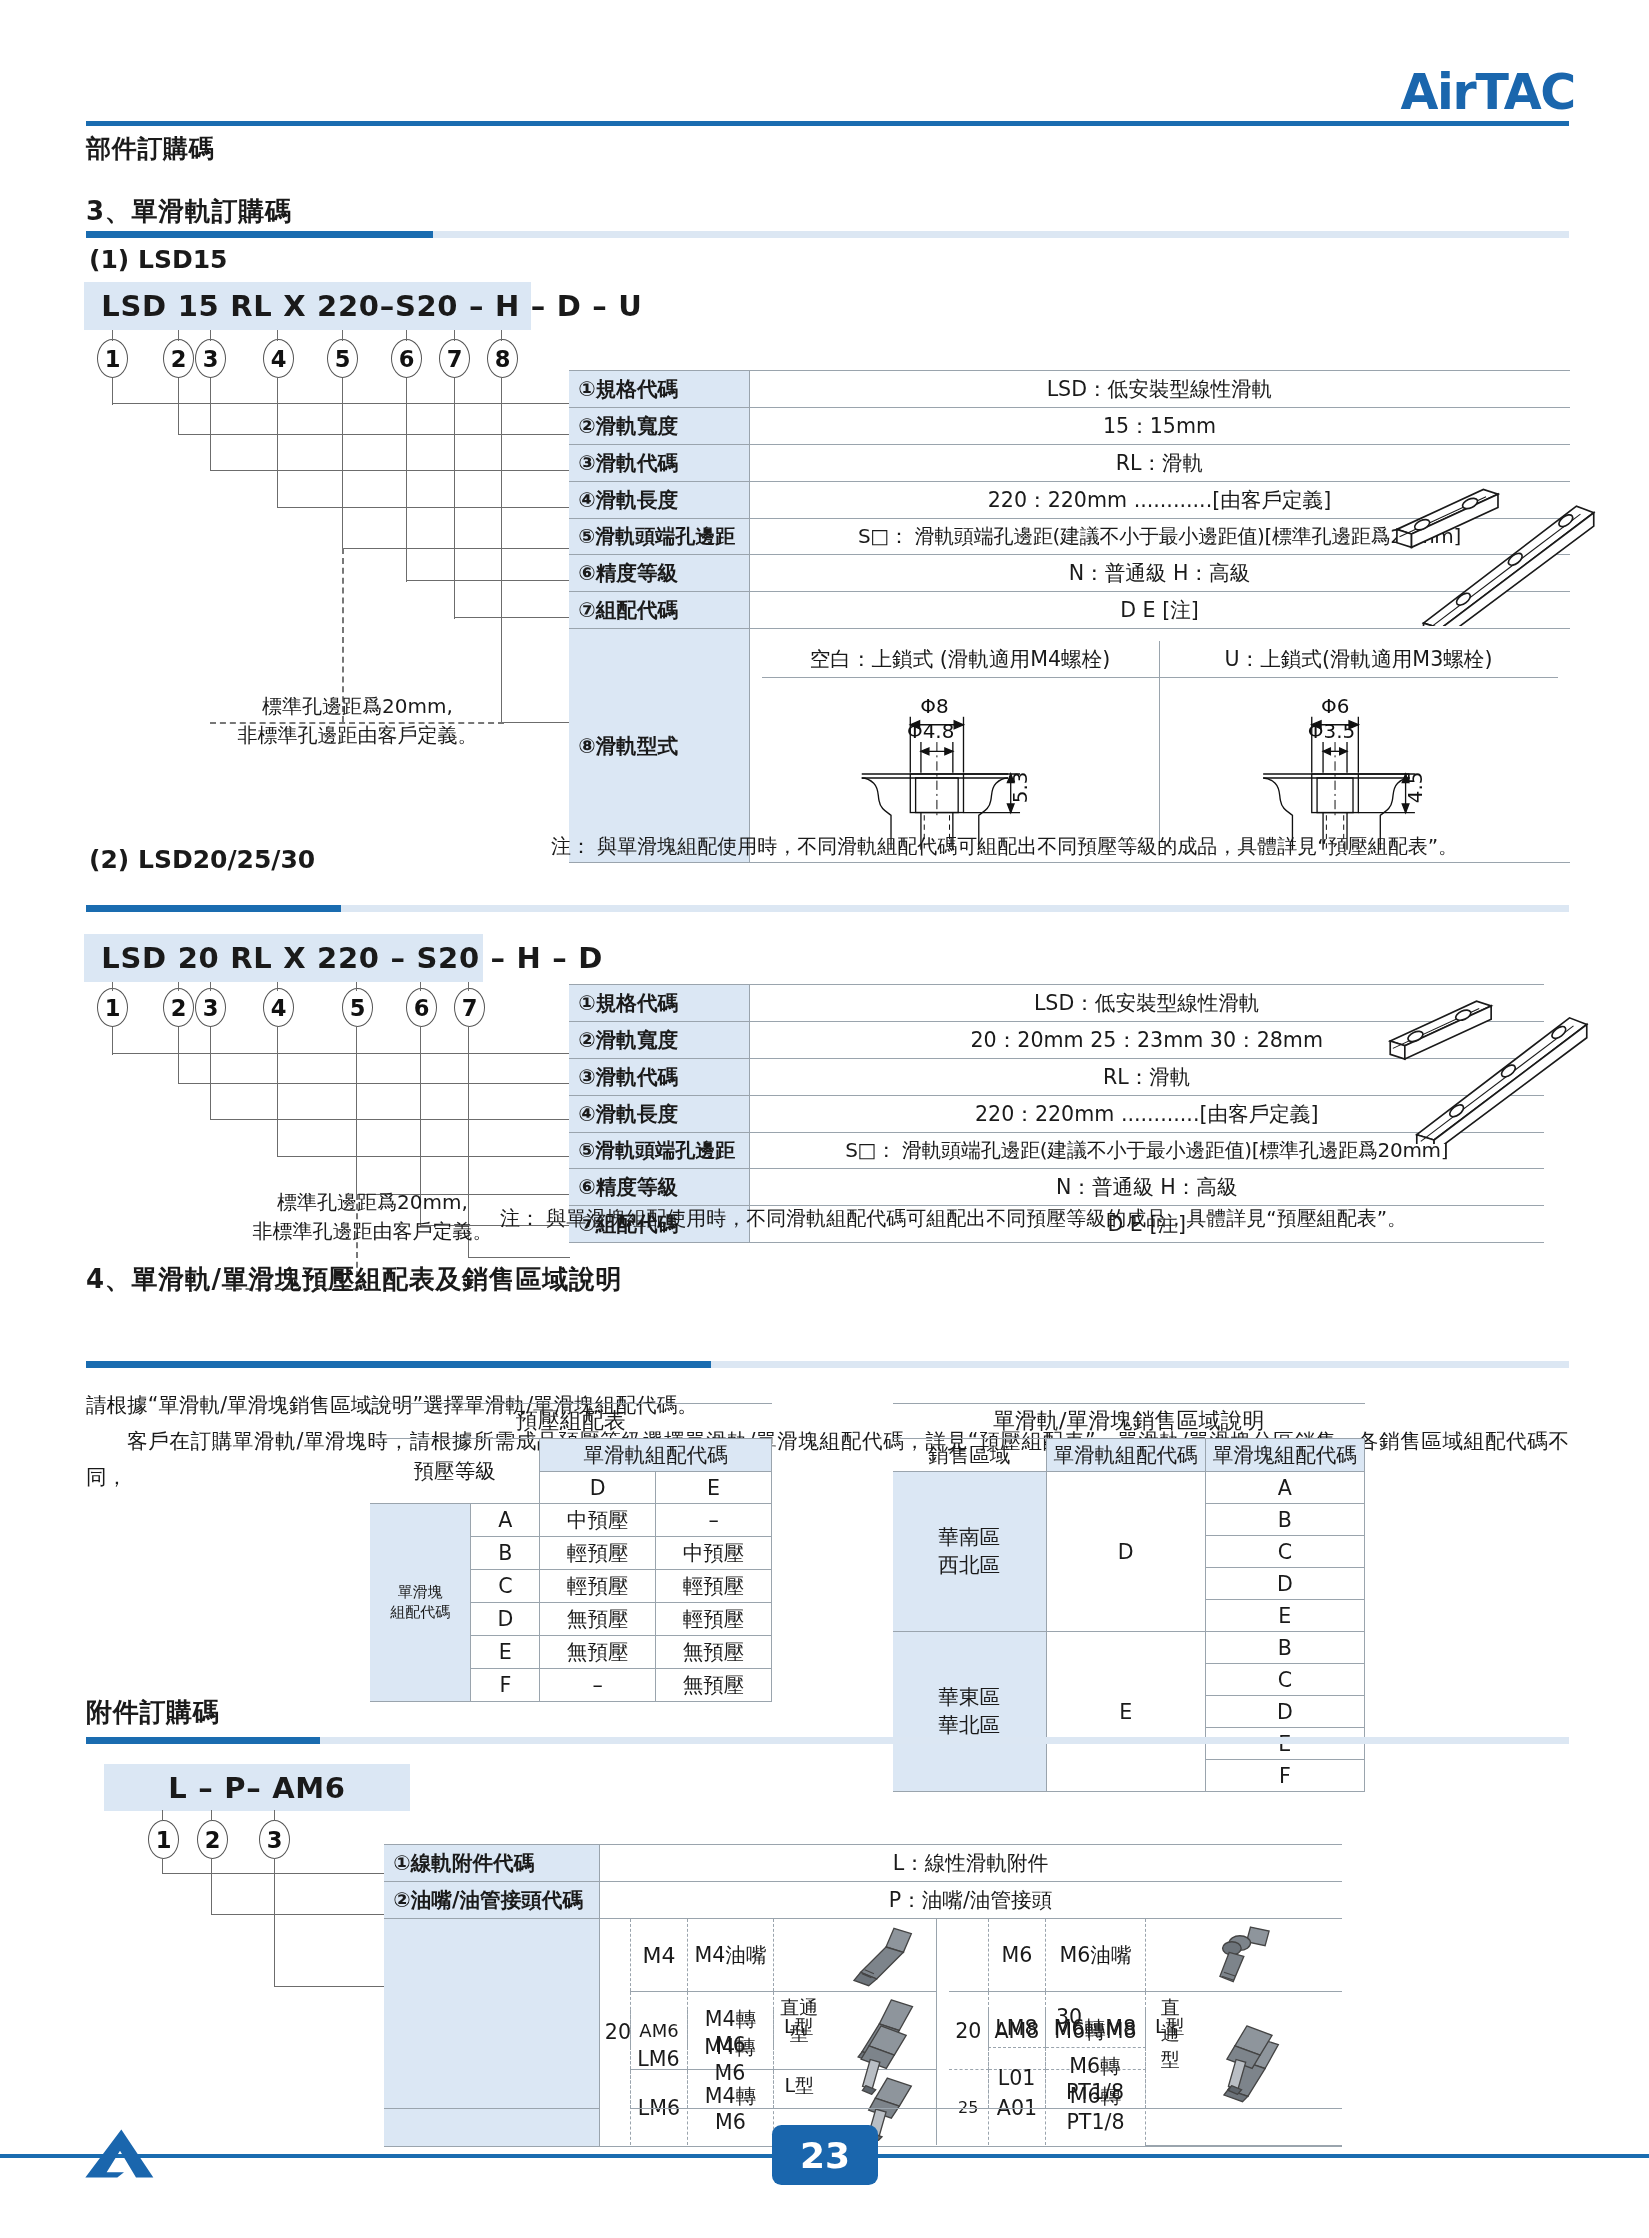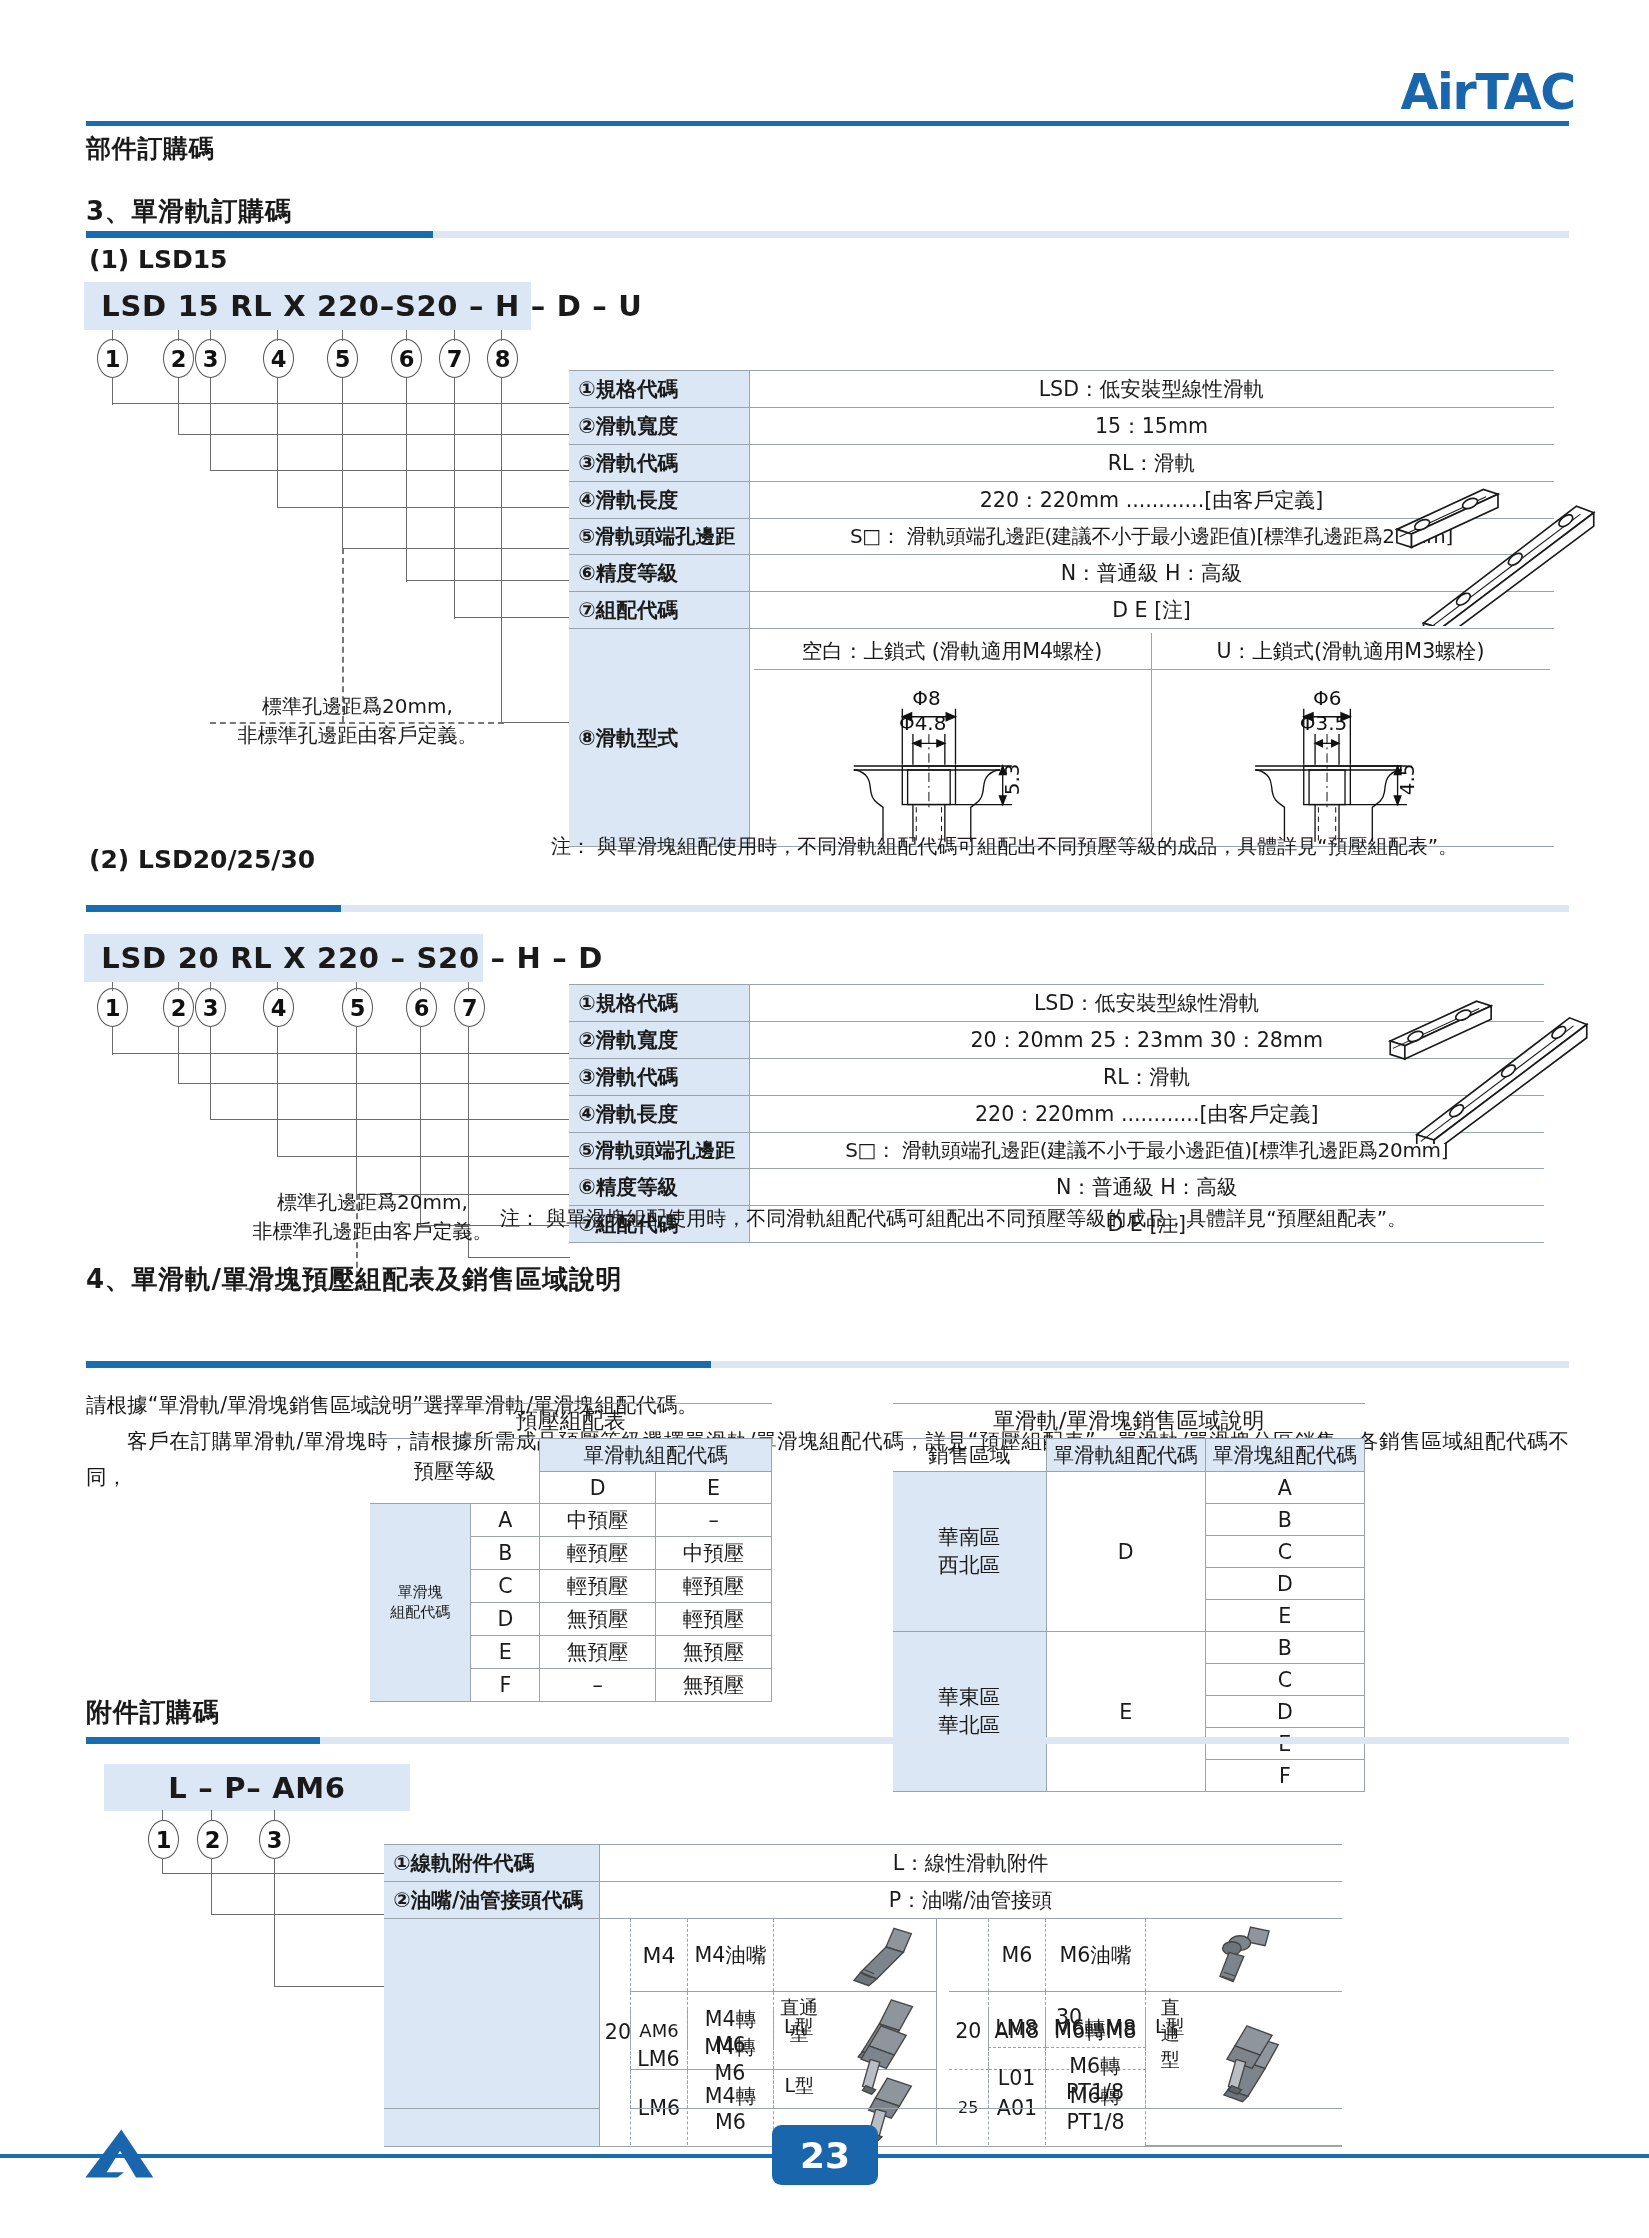--- a/index.html
+++ b/index.html
@@ -170,21 +170,21 @@
       <tr>
         <td class="lbl" style="height:22.6px;"><span>⑥</span><span>精度等級</span></td>
         <td class="val">N：普通級      H：高級</td>
       </tr>
       <tr>
         <td class="lbl" style="height:29px;"><span>⑦</span><span>組配代碼</span></td>
         <td class="val">D   E  [注]</td>
       </tr>
       <tr>
         <td class="lbl" style="height:206px;"><span>⑧</span><span>滑軌型式</span></td>
-        <td style="padding:4px; border-top:1.3px solid #9aa4ad;margin-left:29px;">
+        <td style="padding:12px; border-top:1.3px solid #9aa4ad;margin-left:29px;">
           <table style="width:795px; border-collapse:collapse;">
             <tbody>
                   <tr>
               <td style="width:397px; border:none; border-right:1.3px solid #9aa4ad; border-bottom:1.3px solid #9aa4ad; text-align:center; font-size:20.6px; height:32px;">空白：上鎖式 (滑軌適用M4螺栓)</td>
               <td style="width:398px; border:none; border-bottom:1.3px solid #9aa4ad; text-align:center; font-size:20.6px;">U：上鎖式(滑軌適用M3螺栓)</td>
             </tr>
             <tr>
               <td style="border:none; border-right:1.3px solid #9aa4ad; padding:0;">
                 <svg width="397" height="172" viewBox="0 0 597 258" style="font-size:31px">
                   <g stroke="#111" stroke-width="2" fill="none">

